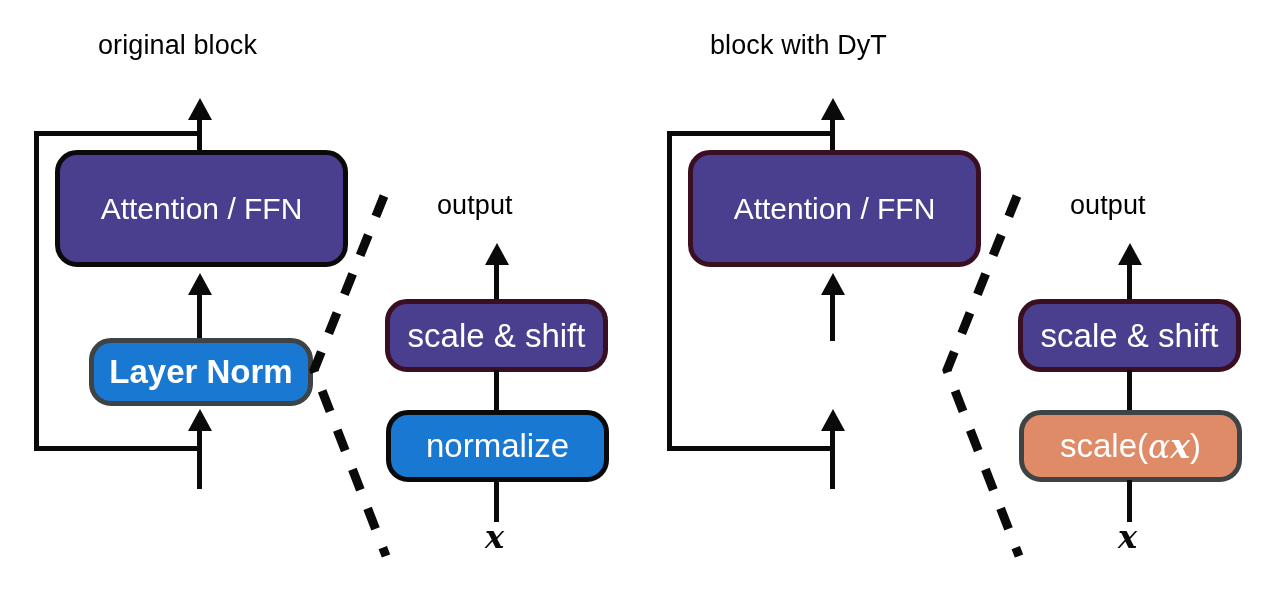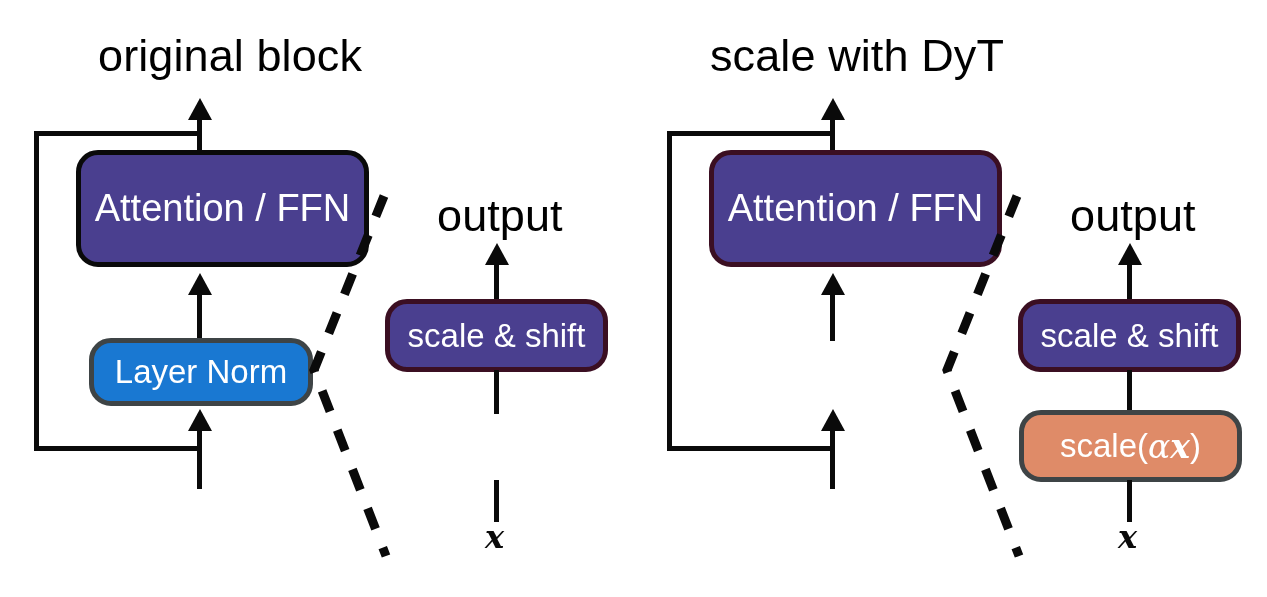--- a/index.html
+++ b/index.html
@@ -2,36 +2,36 @@
 <html><head>
 <meta charset="utf-8">
 <style>
   html,body{margin:0;padding:0;background:#ffffff;}
   body{width:1267px;height:597px;overflow:hidden;
        font-family:"Liberation Sans", sans-serif;}
   #stage{position:relative;width:1267px;height:597px;background:#fff;}
 
   .title{
     position:absolute;
-    font-size:45px;
+    font-size:27px;
     color:#000;
     white-space:nowrap;
     letter-spacing:.1px;
   }
 
   .node{
     position:absolute;
     box-sizing:border-box;
     display:flex;align-items:center;justify-content:center;
     color:#ffffff;
     font-size:33px;
     white-space:nowrap;
     border-radius:22px;
   }
-  .node.big{border-radius:22px;font-size:38px;margin-left:21px;}
+  .node.big{border-radius:22px;font-size:30px;}
 
   
   .fill-purple{background:#4a3f8f;}
   .fill-blue{background:#1978d2;}
   .fill-orange{background:#df8b68;}
   .bd-black{border:5px solid #0a0a0a;}
   .bd-maroon{border:5px solid #3b0f22;}
   .bd-gray{border:5px solid #3e4446;}
 
   .vline{position:absolute;background:#0a0a0a;width:5px;}
@@ -70,44 +70,45 @@
 
   <div class="hline" style="left:34px; top:131px; width:166px;"></div>
   <div class="vline" style="left:34px; top:131px; height:320px;"></div>
   <div class="hline" style="left:34px; top:446px; width:166px;"></div>
 
   <div class="node big fill-purple bd-black" style="left:55px; top:150px; width:293px; height:117px;">Attention / FFN</div>
 
   <div class="arrowhead" style="left:188px; top:273px;"></div>
   <div class="vline" style="left:197px; top:293px; height:48px;"></div>
 
-  <div class="node fill-blue bd-gray" style="left:89px; top:338px; width:224px; height:68px;">Layer Norm</div>
+  <div class="node fill-blue bd-gray" style="left:89px; top:338px; width:224px; height:68px;font-weight:bold;">Layer Norm</div>
 
   <div class="arrowhead" style="left:188px; top:409px;"></div>
   <div class="vline" style="left:197px; top:429px; height:60px;"></div>
 
   <svg class="dash" width="1267" height="597" viewBox="0 0 1267 597">
     <path d="M 384 196 L 314 370 L 386 556" fill="none" stroke="#0a0a0a" stroke-width="9" stroke-dasharray="22 20" stroke-linecap="butt"></path>
   </svg>
 
   <div class="title" style="left:437px; top:190px;">output</div>
 
   <div class="arrowhead" style="left:485px; top:243px;"></div>
   <div class="vline" style="left:494px; top:263px; height:40px;"></div>
 
   <div class="node fill-purple bd-maroon" style="left:385px; top:299px; width:223px; height:73px;">scale &amp; shift</div>
 
   <div class="vline" style="left:494px; top:370px; height:44px;"></div>
 
+  <div class="node fill-blue bd-black" style="left:386px; top:410px; width:223px; height:72px;">normalize</div>
 
   <div class="vline" style="left:494px; top:480px; height:42px;"></div>
 
   <div class="xlabel" style="left:485px; top:518px;">x</div>
 
-  <div class="title" style="left:710px; top:30px;">scale with DyT</div>
+  <div class="title" style="left:710px; top:30px;">block with DyT</div>
 
   <div class="arrowhead" style="left:821px; top:98px;"></div>
   <div class="vline" style="left:830px; top:118px; height:40px;"></div>
 
   <div class="hline" style="left:667px; top:131px; width:166px;"></div>
   <div class="vline" style="left:667px; top:131px; height:320px;"></div>
   <div class="hline" style="left:667px; top:446px; width:166px;"></div>
 
   <div class="node big fill-purple bd-maroon" style="left:688px; top:150px; width:293px; height:117px;">Attention / FFN</div>
 

